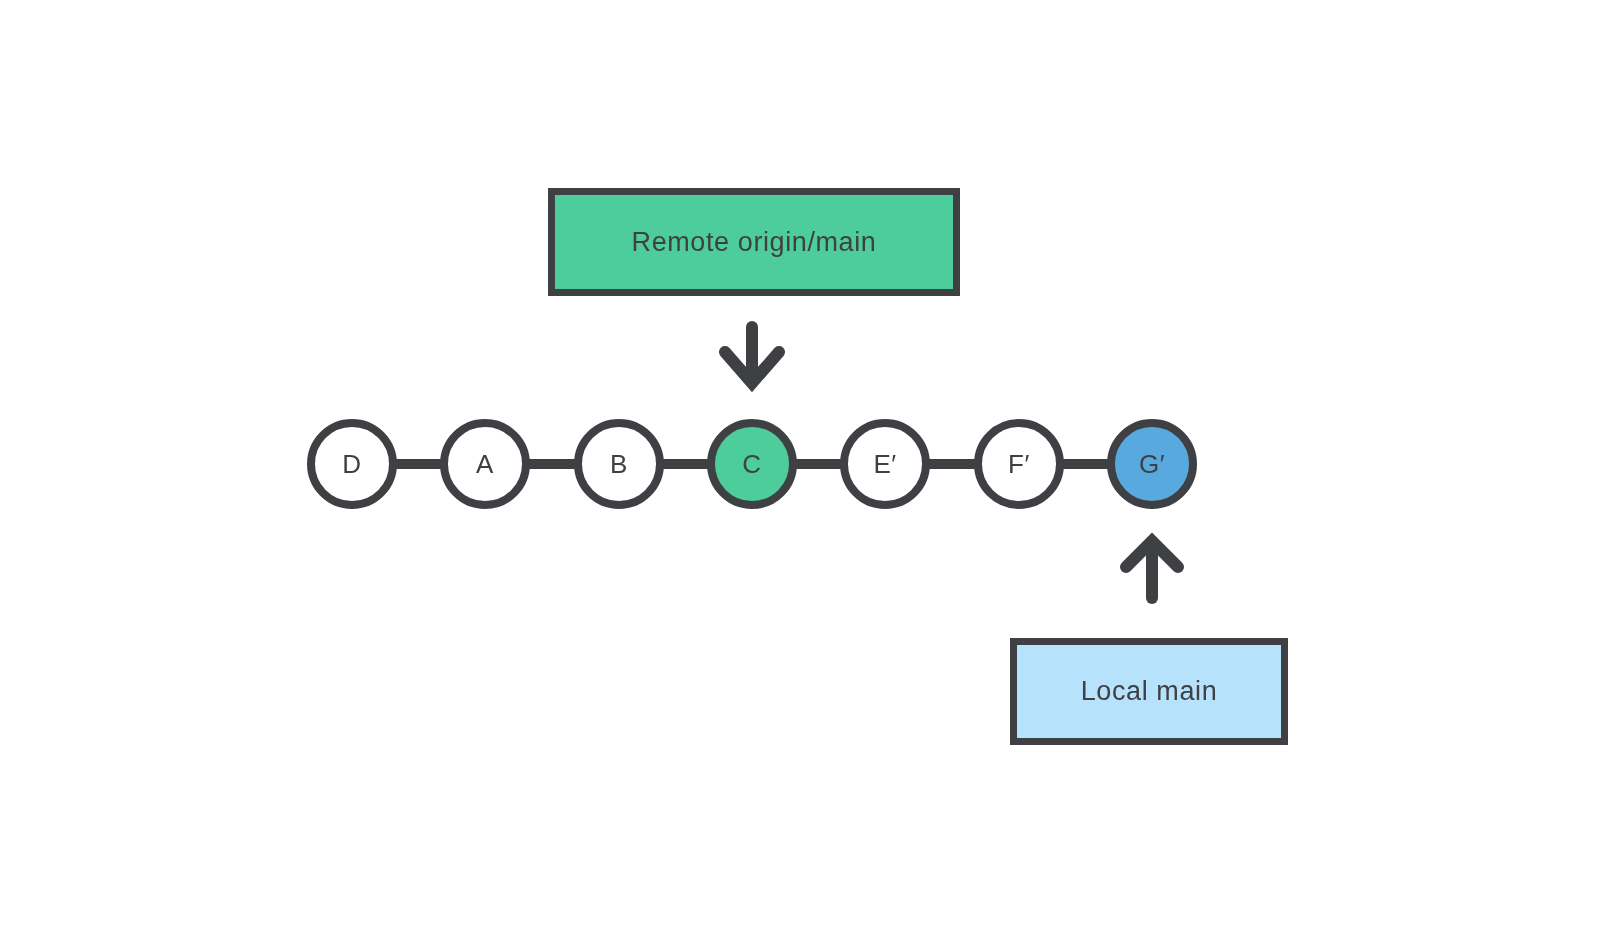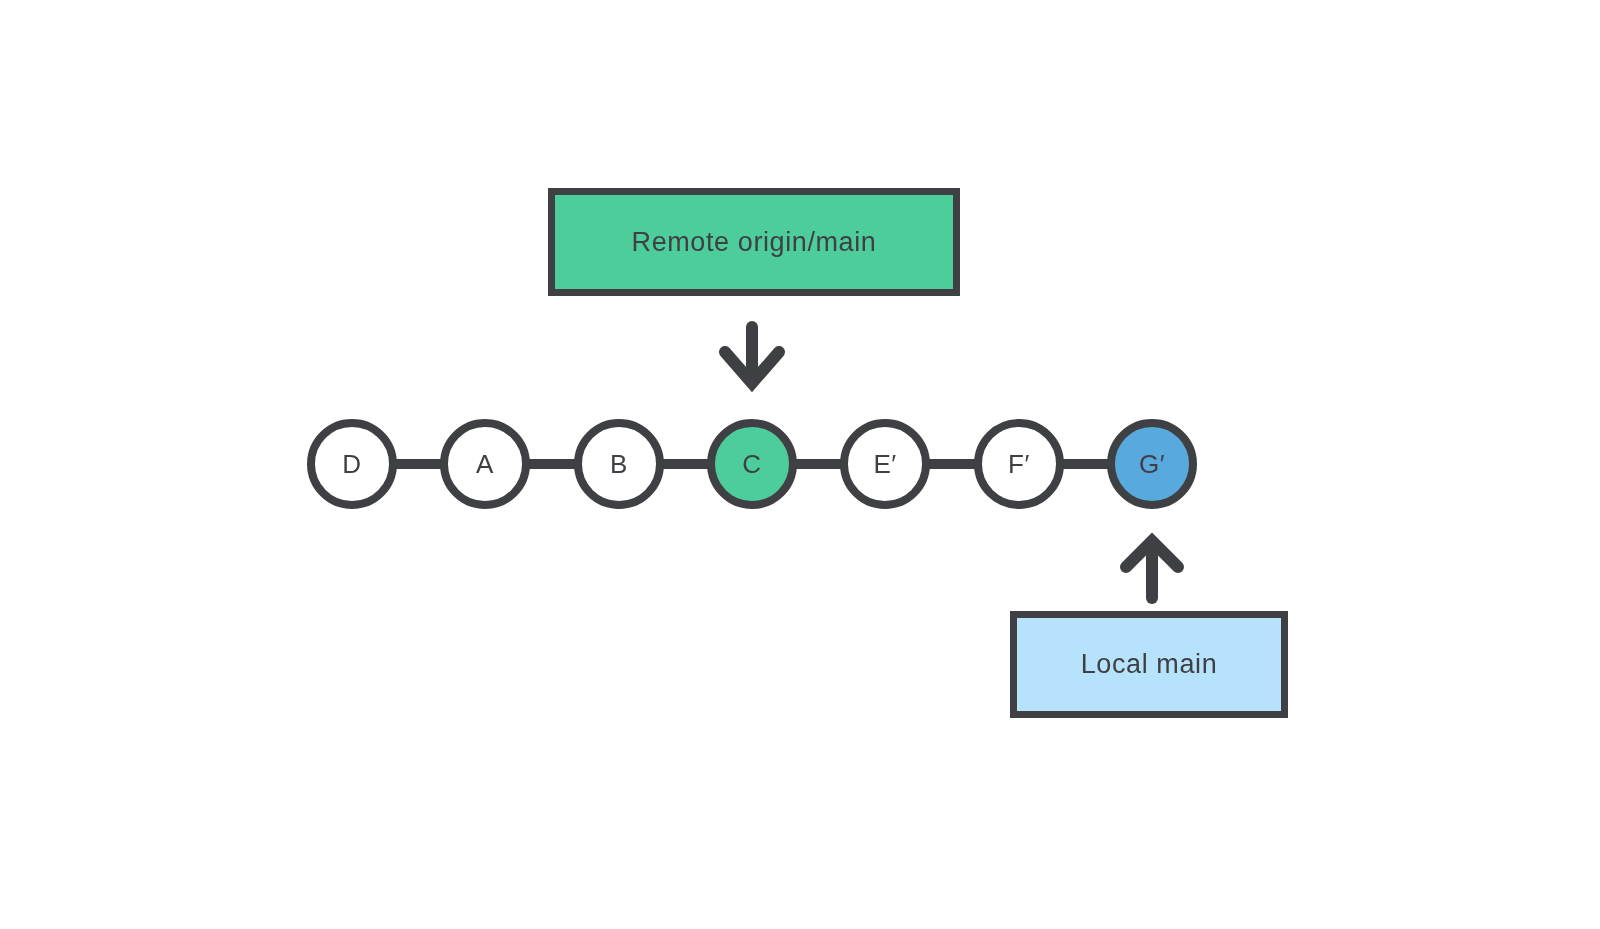--- a/index.html
+++ b/index.html
@@ -28,21 +28,21 @@
     z-index: 2;
     border: 7px solid #3f4043;
     display: flex;
     align-items: center;
     justify-content: center;
     color: #3f4043;
     font-size: 27px;
     letter-spacing: 0.6px;
   }
   .remote-box { left: 548px; top: 188px; width: 412px; height: 108px; }
-  .local-box  { left: 1010px; top: 611px; width: 278px; height: 107px; }
+  .local-box  { left: 1010px; top: 638px; width: 278px; height: 107px; }
 
   .commit-circle {
     position: absolute;
     z-index: 2;
     top: 419px;
     width: 90px;
     height: 90px;
     border: 8px solid #3f4043;
     border-radius: 50%;
     background: #ffffff;

